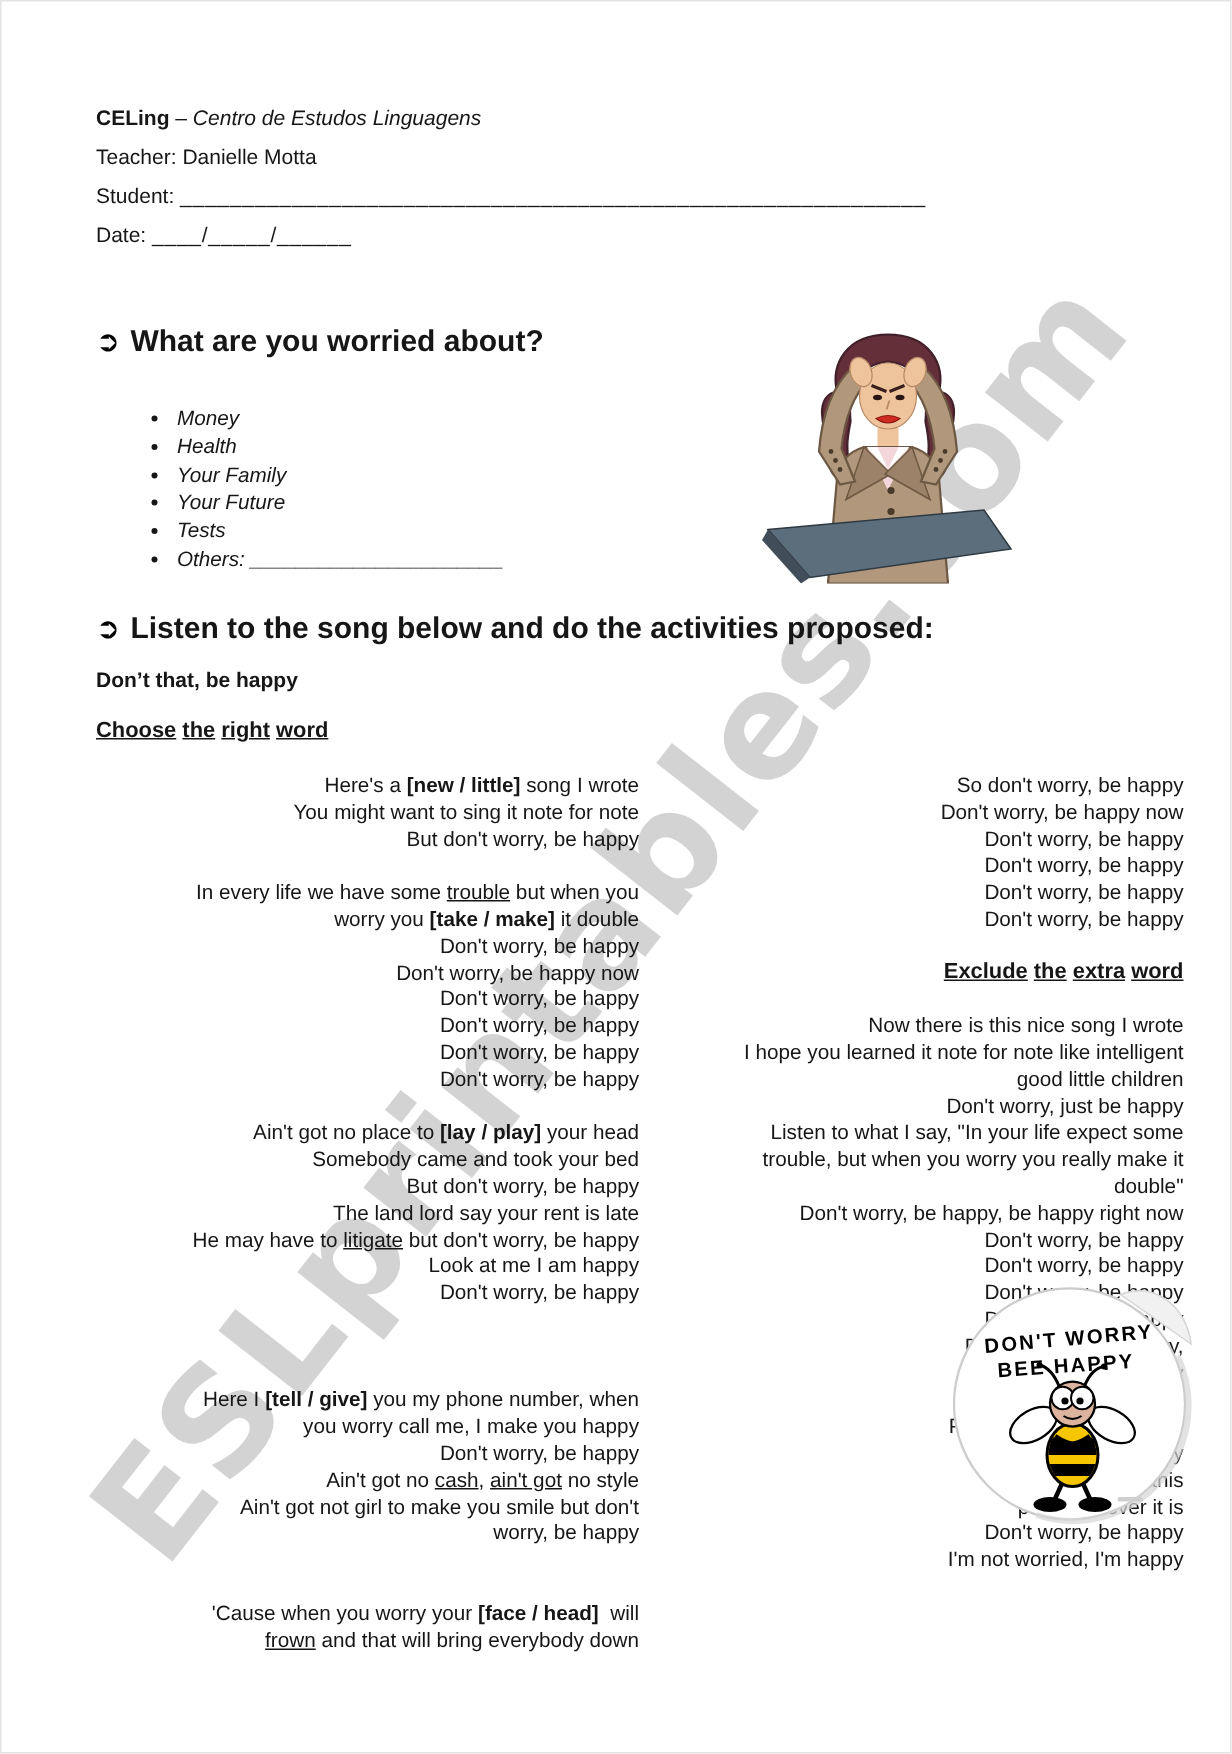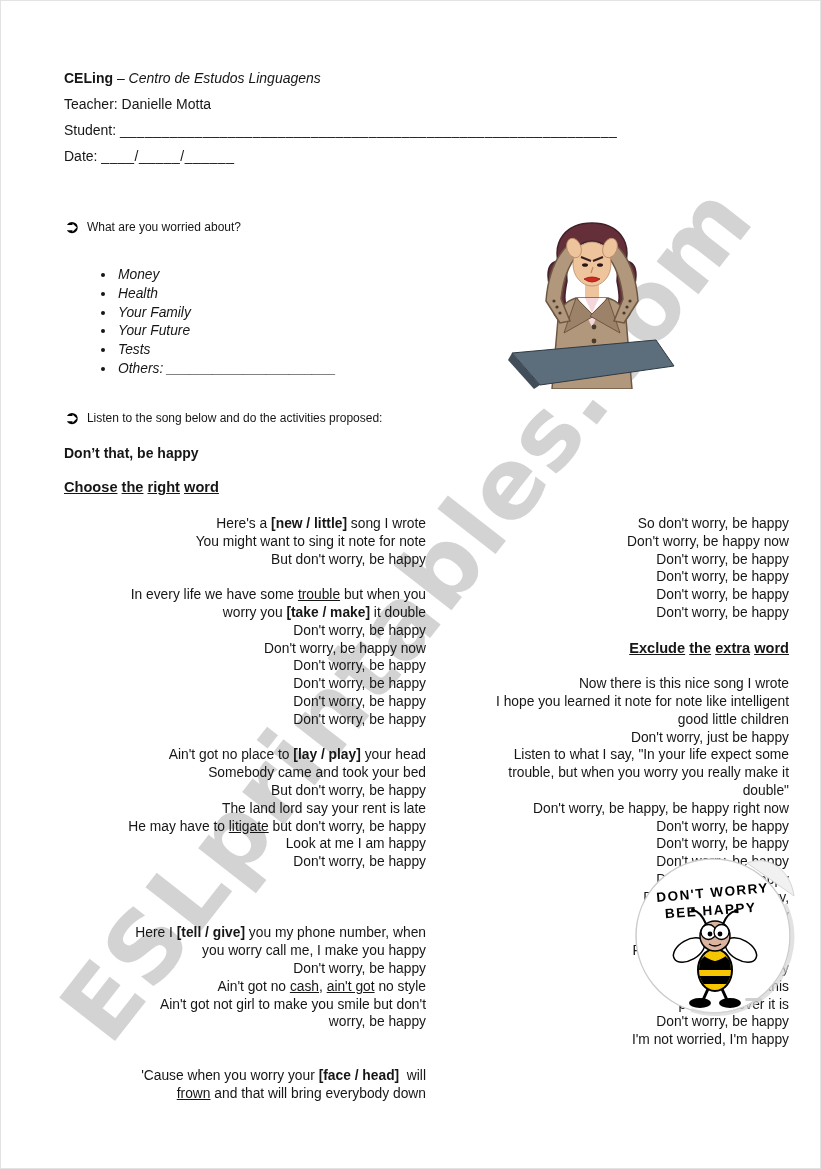--- a/index.html
+++ b/index.html
@@ -16,21 +16,21 @@
   }
   .layer{position:absolute;z-index:1;}
   
   .header{left:63px;top:64px;font-size:14px;line-height:26px;}
   .inst-bold{font-weight:bold;}
   .inst-sub{font-style:italic;}
   .blank{letter-spacing:.5px;}
   
   .sec{display:flex;align-items:center;gap:7px;}
   .arrow-ic{font-size:19px;line-height:19px;color:#000;}
-  .sec-title{font-weight:normal;font-size:12px;}
+  .sec-title{font-weight:bold;font-size:20px;}
   
   .worry-list{margin:30px 0 0 0;padding-left:52px;font-style:italic;
     font-size:13.8px;line-height:18.8px;}
   .worry-list li{padding-left:2px;}
   
   .song-title{font-weight:bold;font-size:14px;}
   .hline{font-weight:bold;font-size:14.6px;}
   .u{text-decoration:underline;}
   
   .col{font-size:13.8px;line-height:17.8px;text-align:right;}

